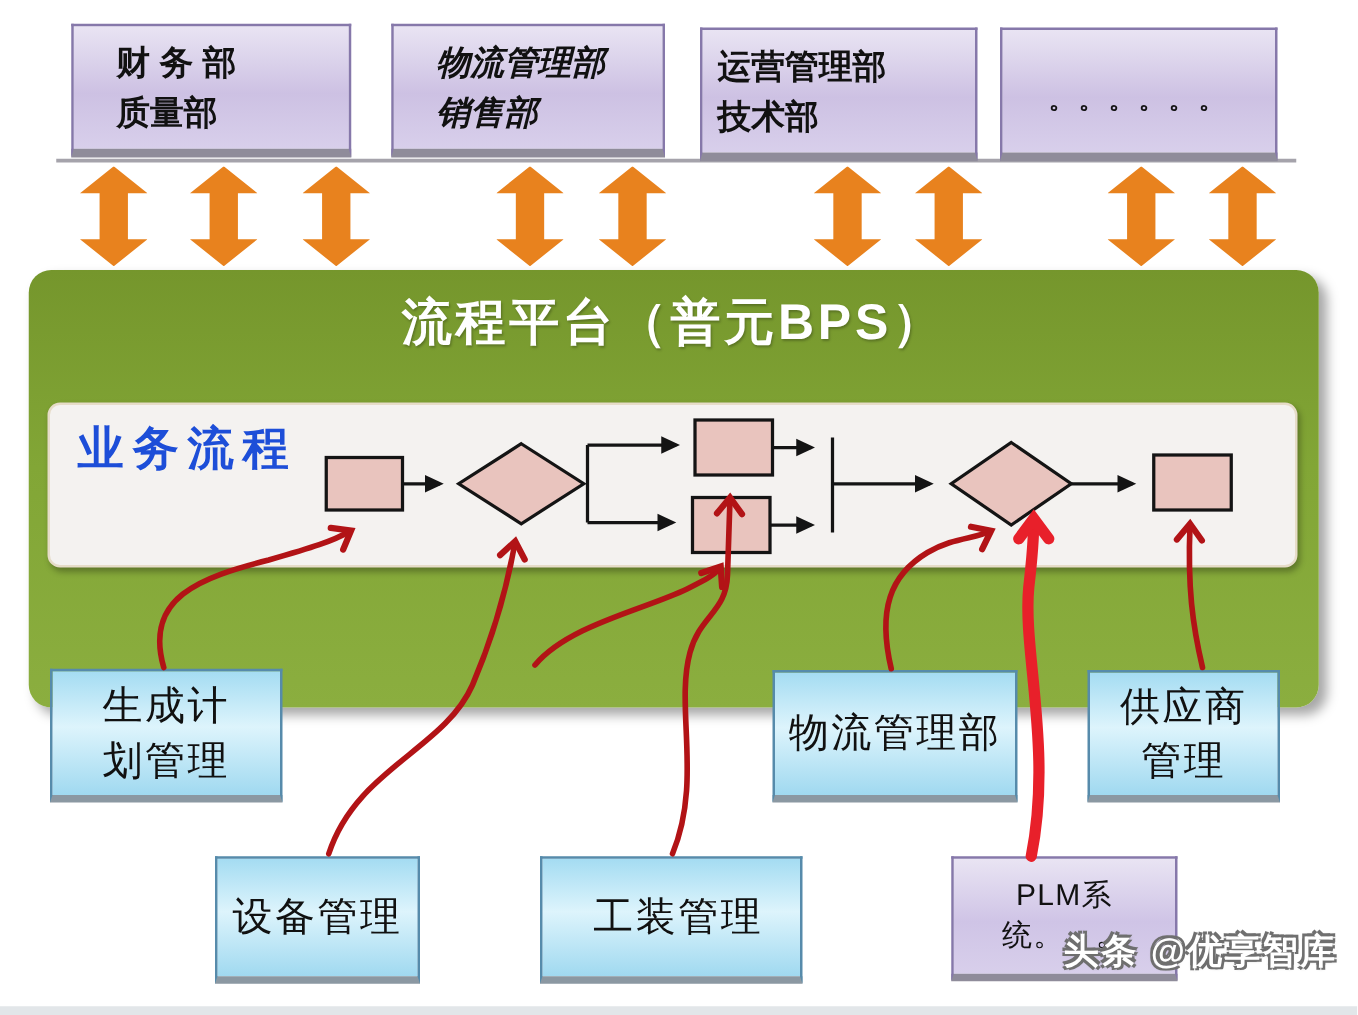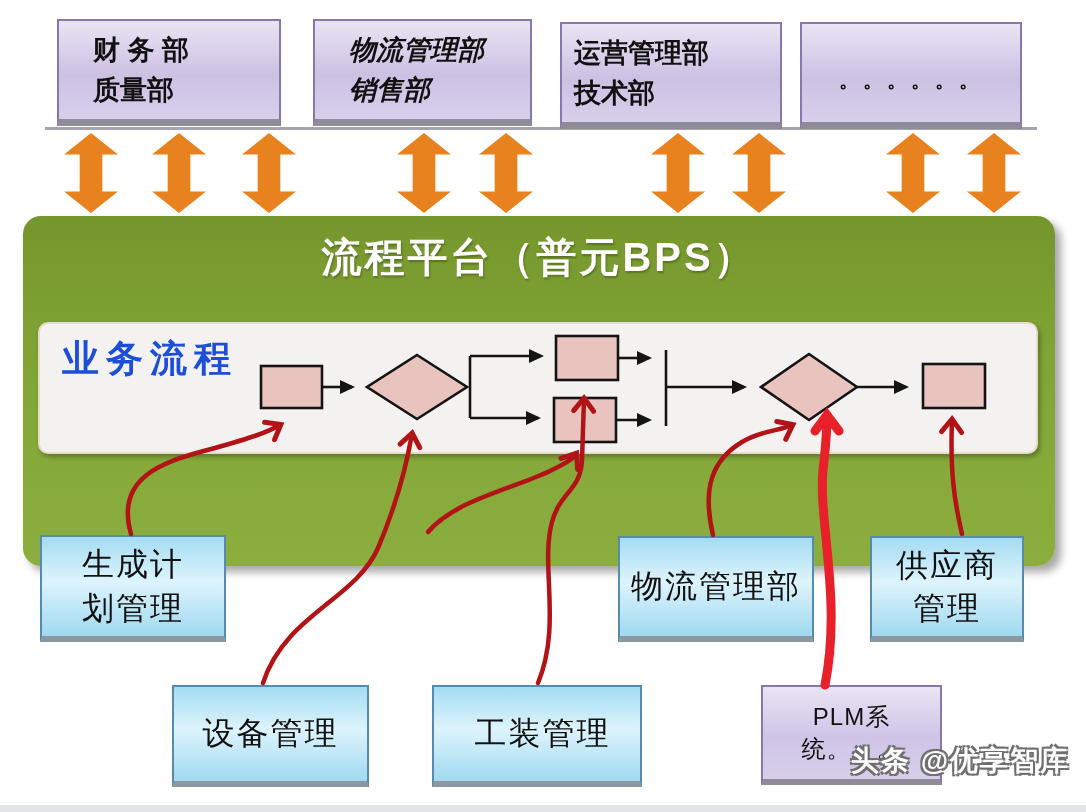--- a/index.html
+++ b/index.html
@@ -111,21 +111,21 @@
     <div class="lane">
       <div class="lane-label">业务流程</div>
     </div>
   </div>
 
   <div class="module pre" style="left:40px;top:535px;width:186px;height:107px;">生成计
 划管理</div>
   <div class="module" style="left:618px;top:536px;width:196px;height:106px;">物流管理部</div>
   <div class="module pre" style="left:870px;top:536px;width:154px;height:106px;">供应商
 管理</div>
-  <div class="module" style="left:172px;top:685px;width:197px;height:102px;">设备管理</div>
+  <div class="module" style="left:172px;top:685px;width:164px;height:102px;">设备管理</div>
   <div class="module" style="left:432px;top:685px;width:210px;height:102px;padding-left:11px;">工装管理</div>
   <div class="module purple" style="left:721px;top:685px;width:181px;height:100px;">PLM系统。。。</div>
 
   <svg id="overlay" viewBox="0 0 1086 812">
     <defs>
       <marker id="bh" viewBox="-14 -8 18 16" refX="0" refY="0" markerWidth="18" markerHeight="16" orient="auto" markerUnits="userSpaceOnUse">
         <path d="M-12 -7 L3 0 L-12 7 Z" fill="#141414"></path>
       </marker>
       <marker id="rh" viewBox="-20 -14 28 28" refX="-1" refY="0" markerWidth="28" markerHeight="28" orient="auto" markerUnits="userSpaceOnUse">
         <path d="M-13 -10 L0 0 L-13 10" stroke="#b21316" stroke-width="5" fill="none" stroke-linecap="round"></path>

